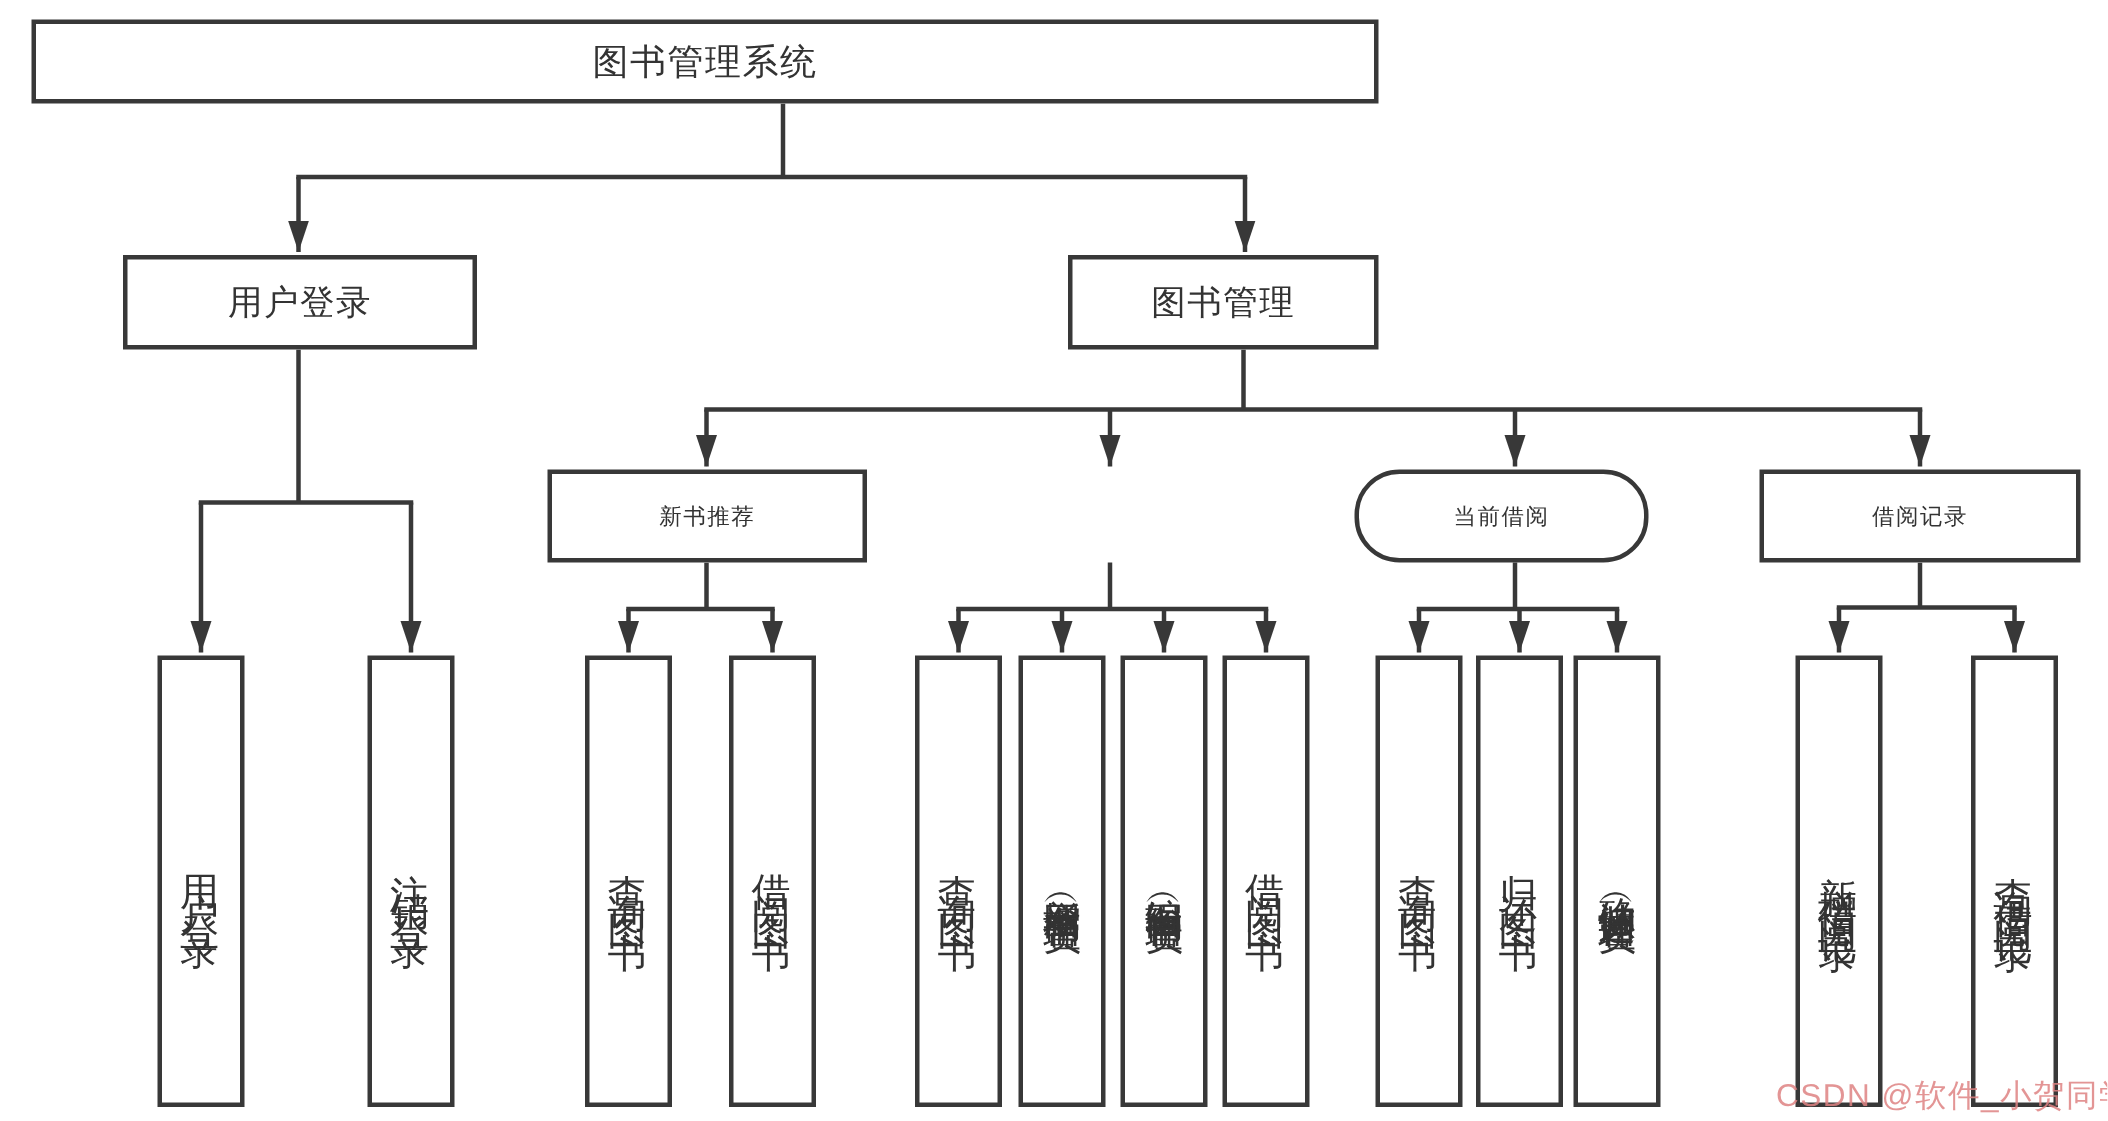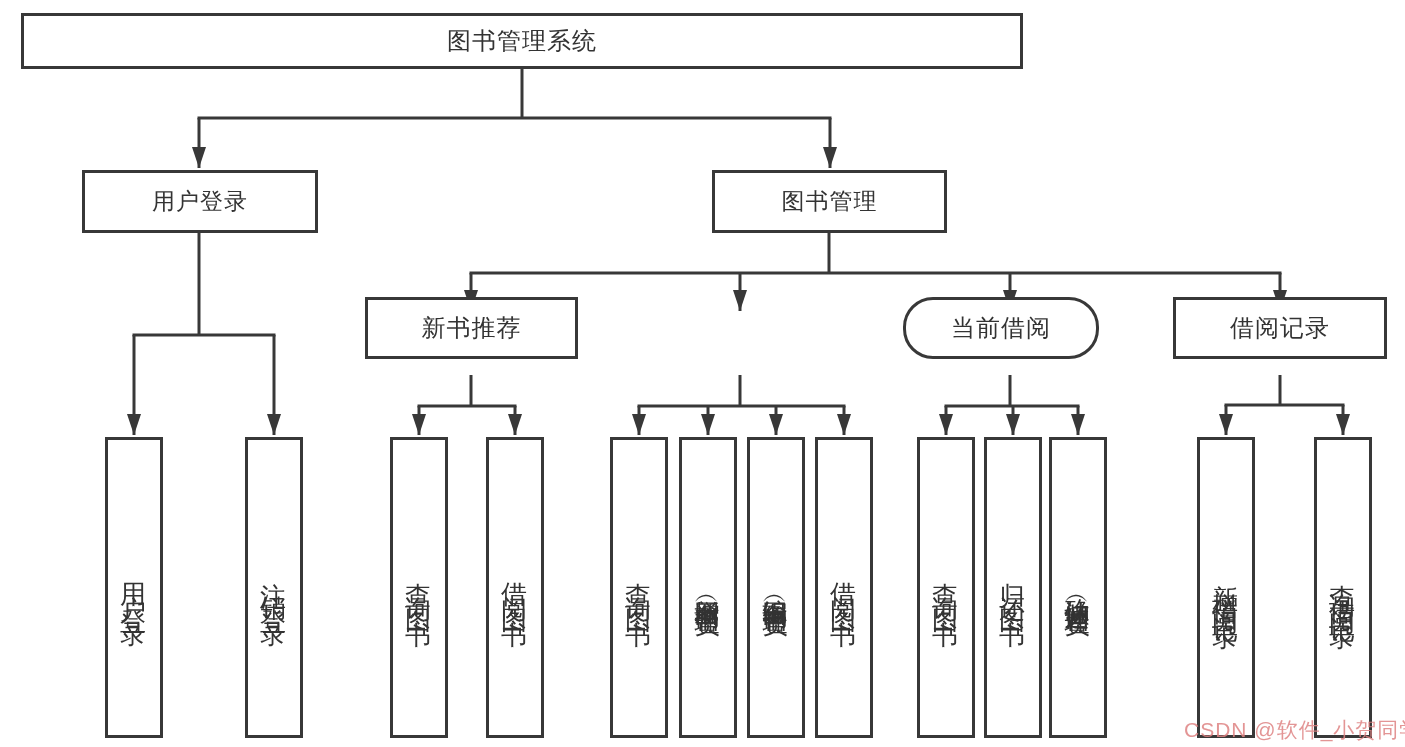--- a/index.html
+++ b/index.html
@@ -15,23 +15,23 @@
   .node{
     position:absolute;
     border:3px solid #383838;
     background:#ffffff;
     display:flex;align-items:center;justify-content:center;
     box-sizing:border-box;
     font-size:23px;
     letter-spacing:1px;
     color:#333333;
   }
-  .root{left:21px;top:13px;width:1002px;height:56px;font-size:24px;}
+  .root{left:21px;top:13px;width:898px;height:56px;font-size:24px;}
   .lvl2{top:170px;height:63px;}
-  .lvl3{top:297px;height:62px;font-size:24px;}
+  .lvl3{top:313px;height:62px;font-size:15px;}
   .leaf{
     position:absolute;
     top:437px;height:301px;width:58px;
     border:3px solid #383838;
     background:#ffffff;
     box-sizing:border-box;
     display:flex;align-items:center;justify-content:center;
   }
   .vtext{
     writing-mode:vertical-rl;
@@ -107,21 +107,21 @@
     </g>
   </svg>
 
   <div class="node root">
     <span>图书管理系统</span>
   </div>
 
   <div class="node lvl2" style="left:82px;width:236px;">
     <span>用户登录</span>
   </div>
-  <div class="node lvl2" style="left:712px;width:235px;">
+  <div class="node lvl2" style="left:712px;width:207px;">
     <span>图书管理</span>
   </div>
 
   <div class="node lvl3" style="left:365px;width:213px;">
     <span>新书推荐</span>
   </div>
   <div class="node lvl3" style="left:903px;width:196px;border-radius:30px;">
     <span>当前借阅</span>
   </div>
   <div class="node lvl3" style="left:1173px;width:214px;">

